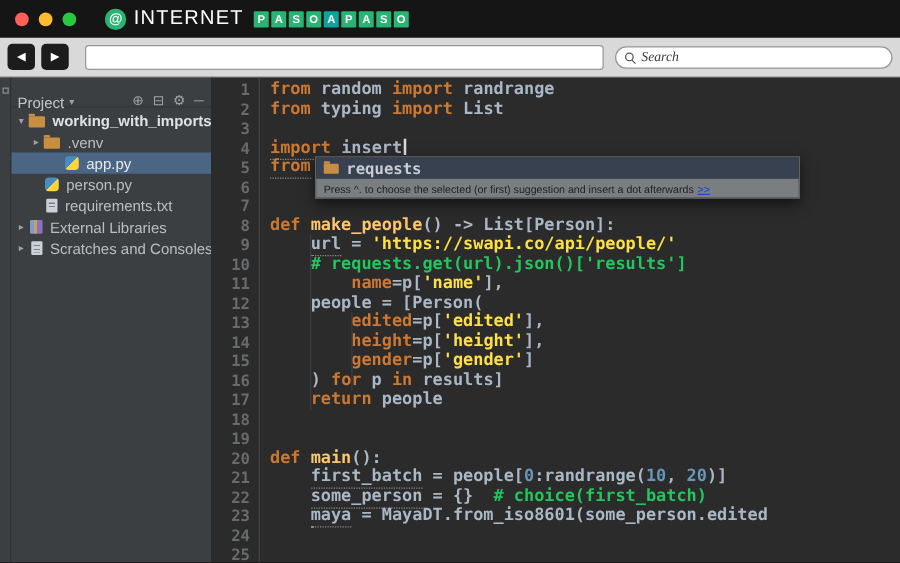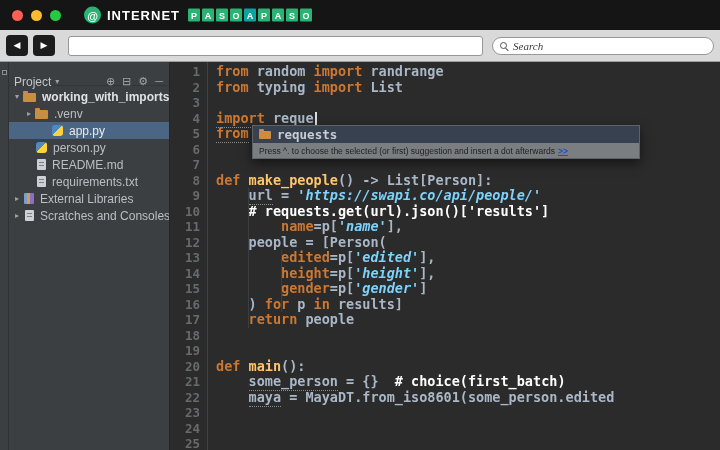--- a/index.html
+++ b/index.html
@@ -5,21 +5,21 @@
   * { margin:0; padding:0; box-sizing:border-box; }
   body { font-family:"Liberation Sans", sans-serif; background:#000; }
   .window { position:relative; width:720px; height:450px; overflow:hidden; background:#2b2b2b; }
 
   
   .titlebar { position:relative; height:30px; background:#151515; display:flex; align-items:center; }
   .traffic { display:flex; gap:8px; margin-left:12px; }
   .tl { width:11px; height:11px; border-radius:50%; display:inline-block; }
   .logo { position:absolute; left:84px; top:50%; transform:translateY(-50%); display:flex; align-items:center; gap:6px; }
   .logo-circle { width:17px; height:17px; border-radius:50%; background:#29b474; color:#fff; font-weight:bold; font-size:11px; display:flex; align-items:center; justify-content:center; }
-  .logo-text { color:#fff; font-weight:bold; font-size:13px; letter-spacing:1px; }
+  .logo-text { color:#fff; font-weight:normal; font-size:16px; letter-spacing:1px; }
   .logo-boxes { display:flex; }
   .lbox { display:inline-flex; width:12px; height:13px; background:#29b474; color:#fff; font-size:9px; font-weight:bold; align-items:center; justify-content:center; margin-left:2px; border-radius:1px; }
   .lbox.alt { background:#0fa3a0; }
 
   
   .toolbar { height:32px; background:#d9d9d9; border-bottom:1px solid #9e9e9e; display:flex; align-items:center; padding:0 6px; gap:5px; }
   .nav-btn { width:22px; height:21px; background:#1c1c1c; color:#fff; border:none; border-radius:4px; font-size:9px; line-height:1; cursor:pointer; display:flex; align-items:center; justify-content:center; }
   .address { width:415px; height:20px; margin-left:8px; border:1px solid #979797; border-radius:3px; background:#fff; font-size:11px; padding:0 5px; }
   .search { margin-left:auto; width:222px; height:18px; background:#fff; border:1px solid #979797; border-radius:10px; display:flex; align-items:center; padding:0 4px; }
   .mag { width:10px; height:10px; position:relative; margin:0 3px; flex:none; }
@@ -54,22 +54,22 @@
 
   
   .editor { flex:1; display:flex; background:#2b2b2b; font-family:"DejaVu Sans Mono", monospace; font-weight:bold; font-size:13.5px; line-height:15.5px; overflow:hidden; }
   .gutter { width:38px; flex:none; text-align:right; padding:2px 7px 0 0; color:#666b6e; border-right:1px solid #404345; font-size:12.5px; }
   .gl { height:15.5px; }
   .code { flex:1; position:relative; padding:2px 0 0 8px; color:#a9b7c6; overflow:hidden; }
   .cl { height:15.5px; white-space:pre; }
   .tk.kw  { color:#cc7832; }
   .tk.arg { color:#cc7832; }
   .tk.pl  { color:#a9b7c6; }
-  .tk.str { color:#7dd3fc;font-style:italic; }
-  .tk.cmt { color:#ffffff; }
+  .tk.str { color:#fde047; }
+  .tk.cmt { color:#22c55e; }
   .tk.fn  { color:#ffc66b; }
   .tk.num { color:#6897bb; }
   .tk.ul  { border-bottom:1px dotted #8a8a8a; padding-bottom:1px; }
   .tk.caret { display:inline-block; width:2px; height:13px; background:#dcdcdc; margin-left:1px; vertical-align:-2px; }
   .guide { position:absolute; width:1px; background:#3b3e40; }
   .g1 { left:40px; top:126px; height:140px; }
   .g2 { left:73px; top:188px; height:62px; }
 
   
   .popup { position:absolute; left:44px; top:63px; width:388px; border:1px solid #606366; box-shadow:0 4px 10px rgba(0,0,0,.55); z-index:5; }
@@ -146,25 +146,20 @@
           </div>
           <div class="tree-row selected" style="padding-left: 31px;">
             <span class="tree-chev"></span>
             <span class="ticon python"></span>
             <span class="tree-label">app.py</span>
           </div>
           <div class="tree-row" style="padding-left: 15px;">
             <span class="tree-chev"></span>
             <span class="ticon python"></span>
             <span class="tree-label">person.py</span>
-          </div>
-          <div class="tree-row" style="padding-left: 15px;">
-            <span class="tree-chev"></span>
-            <span class="ticon file-md"></span>
-            <span class="tree-label">README.md</span>
           </div>
           <div class="tree-row" style="padding-left: 15px;">
             <span class="tree-chev"></span>
             <span class="ticon file-txt"></span>
             <span class="tree-label">requirements.txt</span>
           </div>
           <div class="tree-row" style="padding-left: 3px;">
             <span class="tree-chev">▸</span>
             <span class="ticon libs"></span>
             <span class="tree-label">External Libraries</span>
@@ -205,37 +200,38 @@
           <div class="gl">24</div>
           <div class="gl">25</div>
         </div>
       <div class="code">
         <div class="guide g1"></div>
         <div class="guide g2"></div>
         <div>
             <div class="cl"><span class="tk kw">from</span><span class="tk pl"> random </span><span class="tk kw">import</span><span class="tk pl"> randrange</span></div>
             <div class="cl"><span class="tk kw">from</span><span class="tk pl"> typing </span><span class="tk kw">import</span><span class="tk pl"> List</span></div>
             <div class="cl"></div>
-            <div class="cl"><span class="tk kw ul">import</span><span class="tk pl ul"> </span><span class="tk pl ul">reque</span><span class="tk caret"></span></div>
+            <div class="cl"><span class="tk kw ul">import</span><span class="tk pl ul"> </span><span class="tk pl ul">insert</span><span class="tk caret"></span></div>
             <div class="cl"><span class="tk kw ul">from</span></div>
             <div class="cl"></div>
             <div class="cl"></div>
             <div class="cl"><span class="tk kw">def </span><span class="tk fn">make_people</span><span class="tk pl">() -&gt; List[Person]:</span></div>
             <div class="cl"><span class="tk pl">    </span><span class="tk pl ul">url</span><span class="tk pl"> = </span><span class="tk str">'https://swapi.co/api/people/'</span></div>
             <div class="cl"><span class="tk pl">    </span><span class="tk cmt"># requests.get(url).json()['results']</span></div>
             <div class="cl"><span class="tk pl">        </span><span class="tk arg">name</span><span class="tk pl">=p[</span><span class="tk str">'name'</span><span class="tk pl">],</span></div>
             <div class="cl"><span class="tk pl">    people = [Person(</span></div>
             <div class="cl"><span class="tk pl">        </span><span class="tk arg">edited</span><span class="tk pl">=p[</span><span class="tk str">'edited'</span><span class="tk pl">],</span></div>
             <div class="cl"><span class="tk pl">        </span><span class="tk arg">height</span><span class="tk pl">=p[</span><span class="tk str">'height'</span><span class="tk pl">],</span></div>
             <div class="cl"><span class="tk pl">        </span><span class="tk arg">gender</span><span class="tk pl">=p[</span><span class="tk str">'gender'</span><span class="tk pl">]</span></div>
             <div class="cl"><span class="tk pl">    ) </span><span class="tk kw">for</span><span class="tk pl"> p </span><span class="tk kw">in</span><span class="tk pl"> results]</span></div>
             <div class="cl"><span class="tk pl">    </span><span class="tk kw">return</span><span class="tk pl"> people</span></div>
             <div class="cl"></div>
             <div class="cl"></div>
             <div class="cl"><span class="tk kw">def </span><span class="tk fn">main</span><span class="tk pl">():</span></div>
+            <div class="cl"><span class="tk pl">    </span><span class="tk pl ul">first_batch</span><span class="tk pl"> = people[</span><span class="tk num">0</span><span class="tk pl">:randrange(</span><span class="tk num">10</span><span class="tk pl">, </span><span class="tk num">20</span><span class="tk pl">)]</span></div>
             <div class="cl"><span class="tk pl">    </span><span class="tk pl ul">some_person</span><span class="tk pl"> = {}  </span><span class="tk cmt"># choice(first_batch)</span></div>
             <div class="cl"><span class="tk pl">    </span><span class="tk pl ul">maya</span><span class="tk pl"> = MayaDT.from_iso8601(some_person.edited</span></div>
           </div>
 
         <div class="popup">
           <div class="popup-row">
             <span class="picon-folder"></span>
             <span>requests</span>
           </div>
           <div class="popup-hint">

